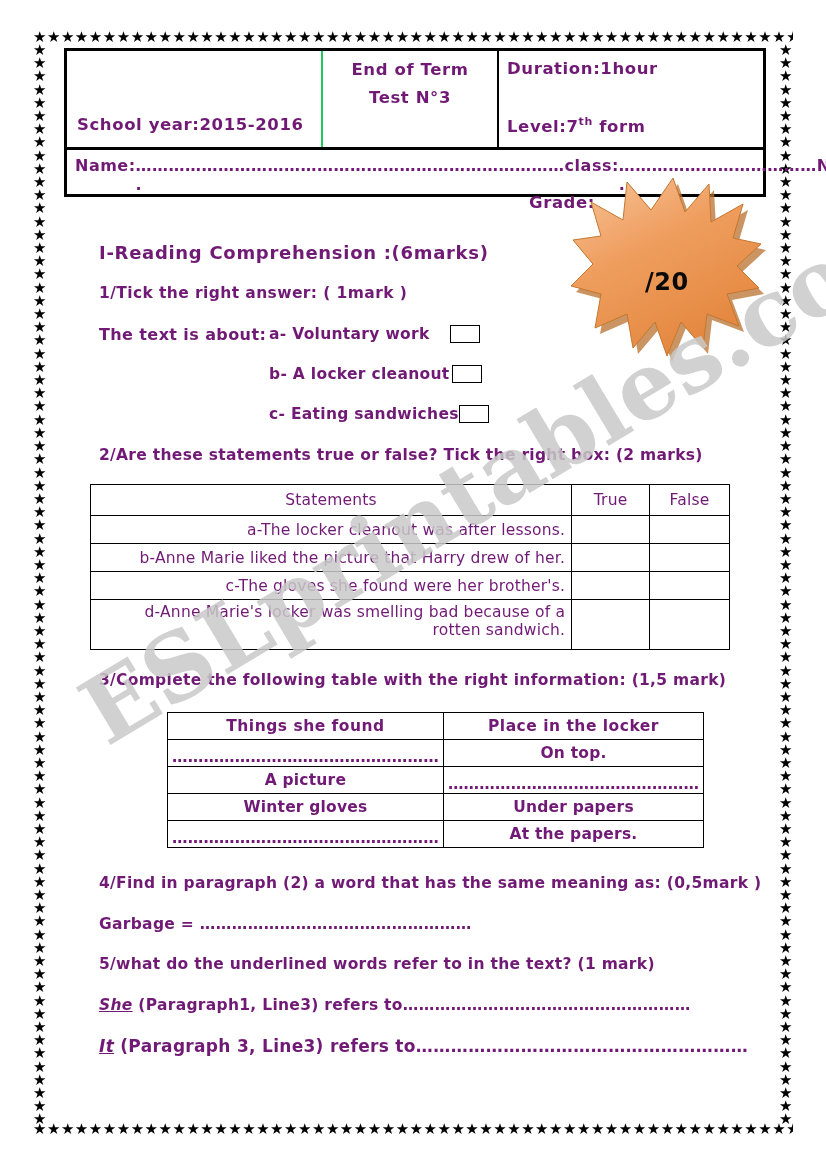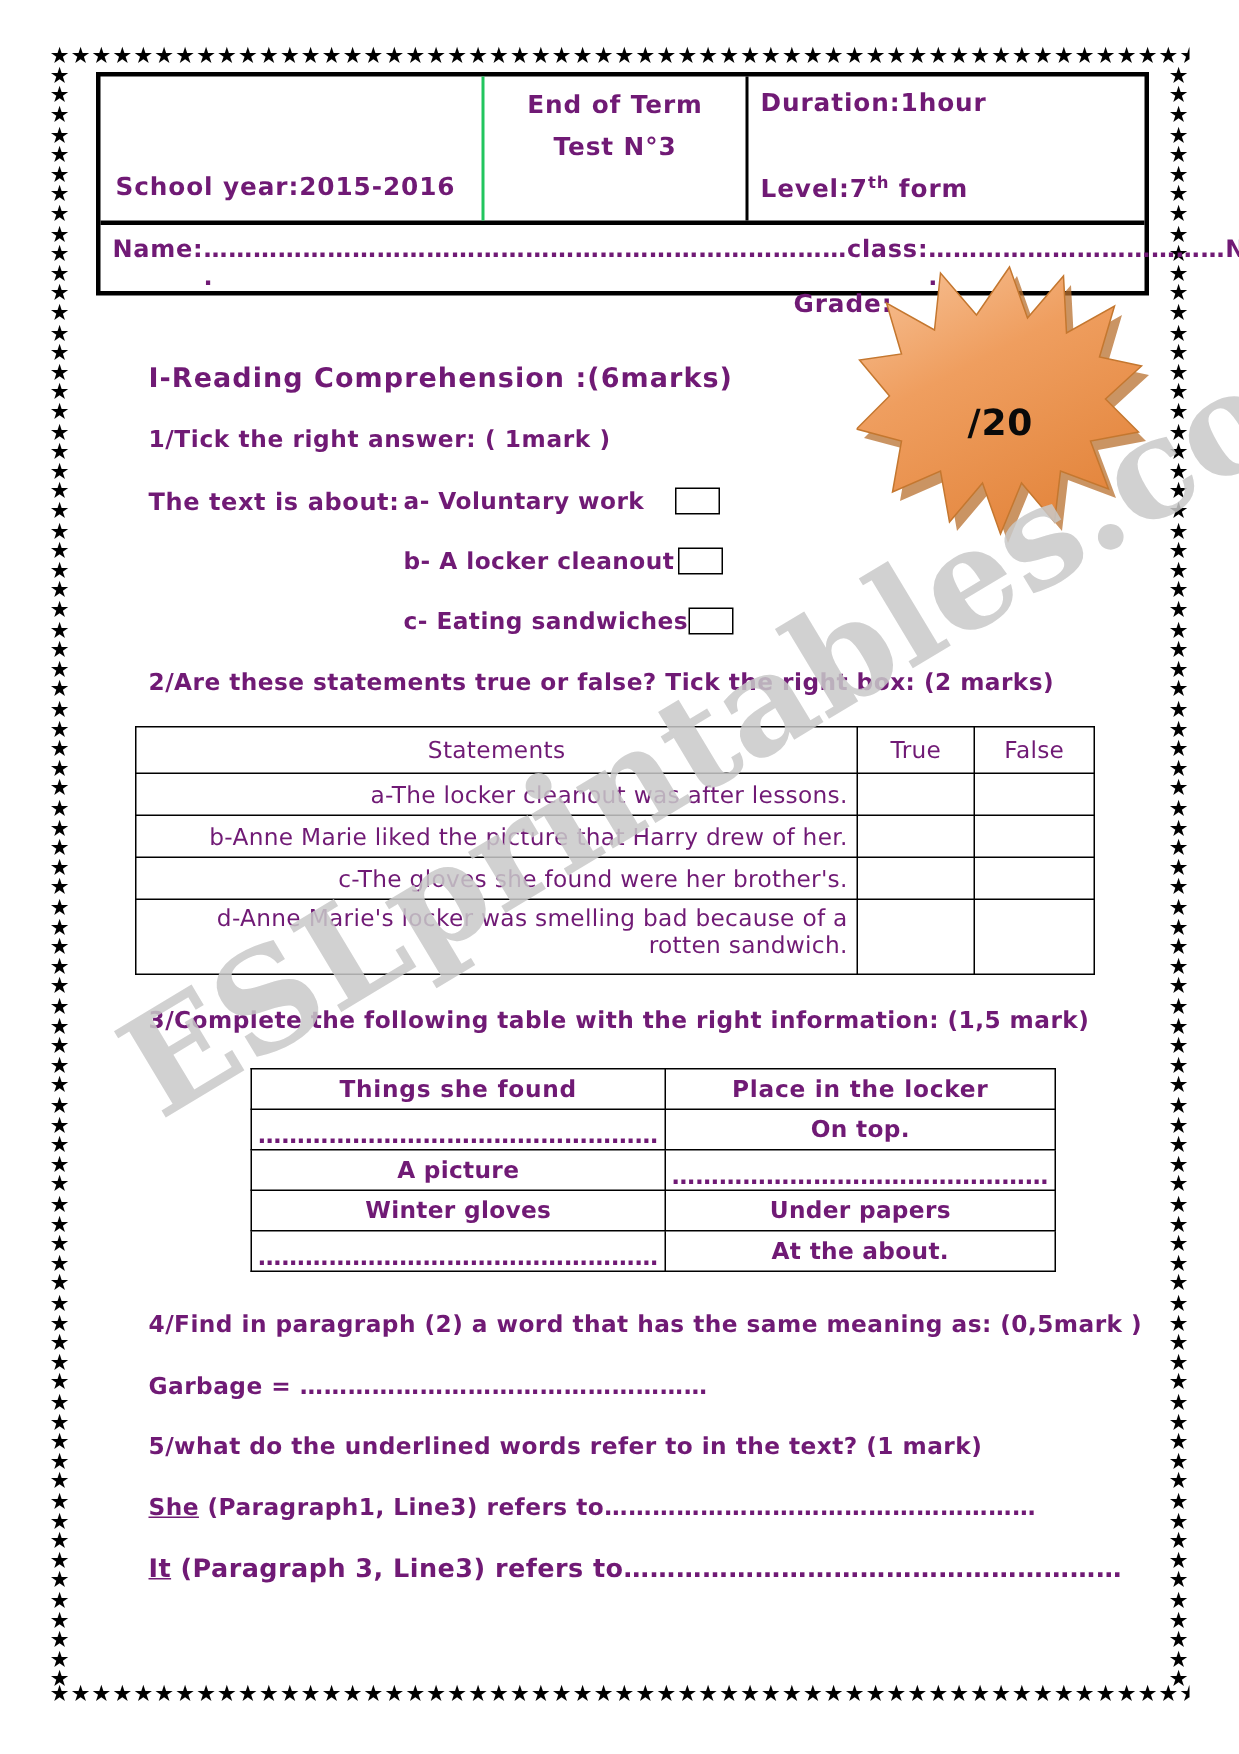--- a/index.html
+++ b/index.html
@@ -311,21 +311,21 @@
     font-size: 15.5px;
     letter-spacing: 0.3px;
   }
   .ref2 {
     position: absolute;
     left: 99px;
     top: 1036px;
     font-size: 17px;
     letter-spacing: 0.3px;
   }
-  .u { text-decoration: underline; font-weight: bold; }
+  .u { text-decoration: underline; font-weight: bold; font-style: italic; }
   .bb { font-weight: bold; }
 </style>
 </head>
 <body>
 
 <div id="page">
 
   <div class="star-border sb-top" id="sb-top">★★★★★★★★★★★★★★★★★★★★★★★★★★★★★★★★★★★★★★★★★★★★★★★★★★★★★★★★★★★★★★★★★★★★★★</div>
   <div class="star-border sb-bottom" id="sb-bottom">★★★★★★★★★★★★★★★★★★★★★★★★★★★★★★★★★★★★★★★★★★★★★★★★★★★★★★★★★★★★★★★★★★★★★★</div>
   <div class="star-border sb-left" id="sb-left">★<br>★<br>★<br>★<br>★<br>★<br>★<br>★<br>★<br>★<br>★<br>★<br>★<br>★<br>★<br>★<br>★<br>★<br>★<br>★<br>★<br>★<br>★<br>★<br>★<br>★<br>★<br>★<br>★<br>★<br>★<br>★<br>★<br>★<br>★<br>★<br>★<br>★<br>★<br>★<br>★<br>★<br>★<br>★<br>★<br>★<br>★<br>★<br>★<br>★<br>★<br>★<br>★<br>★<br>★<br>★<br>★<br>★<br>★<br>★<br>★<br>★<br>★<br>★<br>★<br>★<br>★<br>★<br>★<br>★<br>★<br>★<br>★<br>★<br>★<br>★<br>★<br>★<br>★<br>★<br>★<br>★<br>★</div>
@@ -455,21 +455,21 @@
         <tr>
           <td>A picture</td>
           <td class="dotcell">…………………………………………</td>
         </tr>
         <tr>
           <td>Winter gloves</td>
           <td>Under papers</td>
         </tr>
         <tr>
           <td class="dotcell">……………………………………………</td>
-          <td>At the about.</td>
+          <td>At the papers.</td>
         </tr>
       </tbody>
     </table>
 
     <div class="hand q4">4/Find in paragraph (2) a word that has the same meaning as: (0,5mark )</div>
     <div class="hand q4-ans"><span>Garbage = </span><span class="dots">……………………………………………</span></div>
 
     <div class="hand q5">5/what do the underlined words refer to in the text? (1 mark)</div>
 
     <div class="hand ref1"><span class="u">She</span><span class="bb"> (Paragraph1, Line3)</span><span> refers to</span><span class="dots">………………………………………………</span></div>

